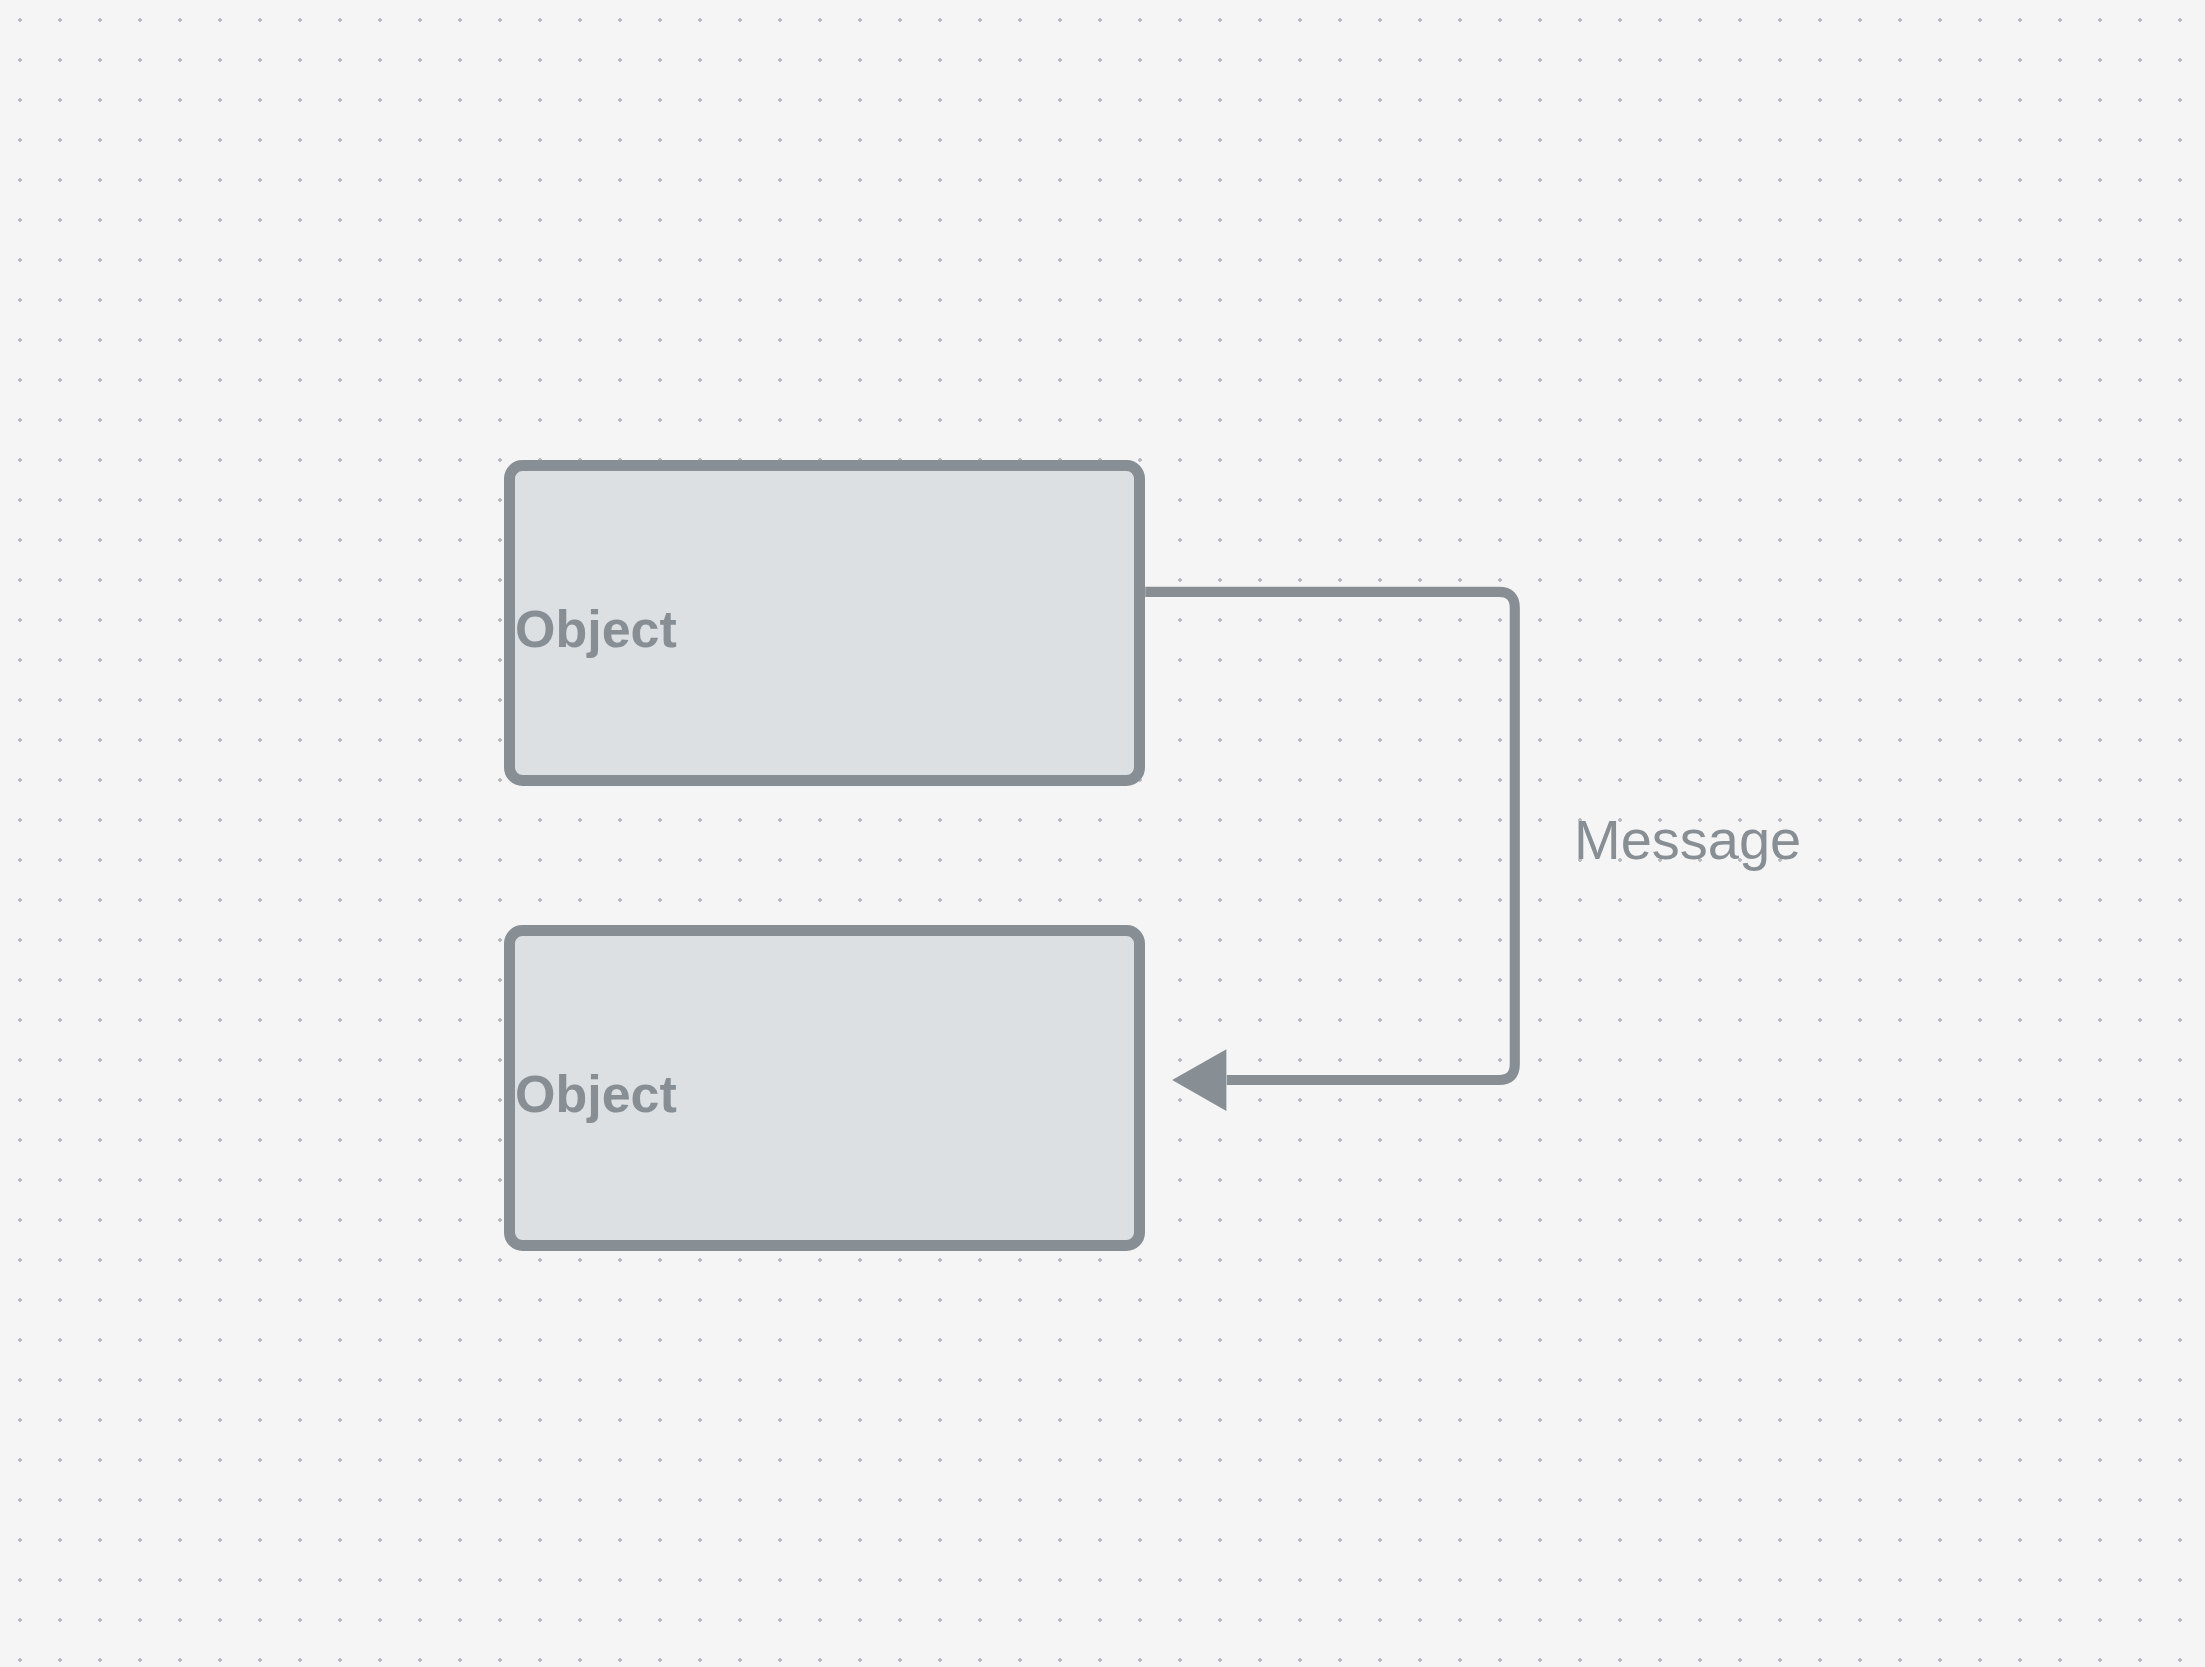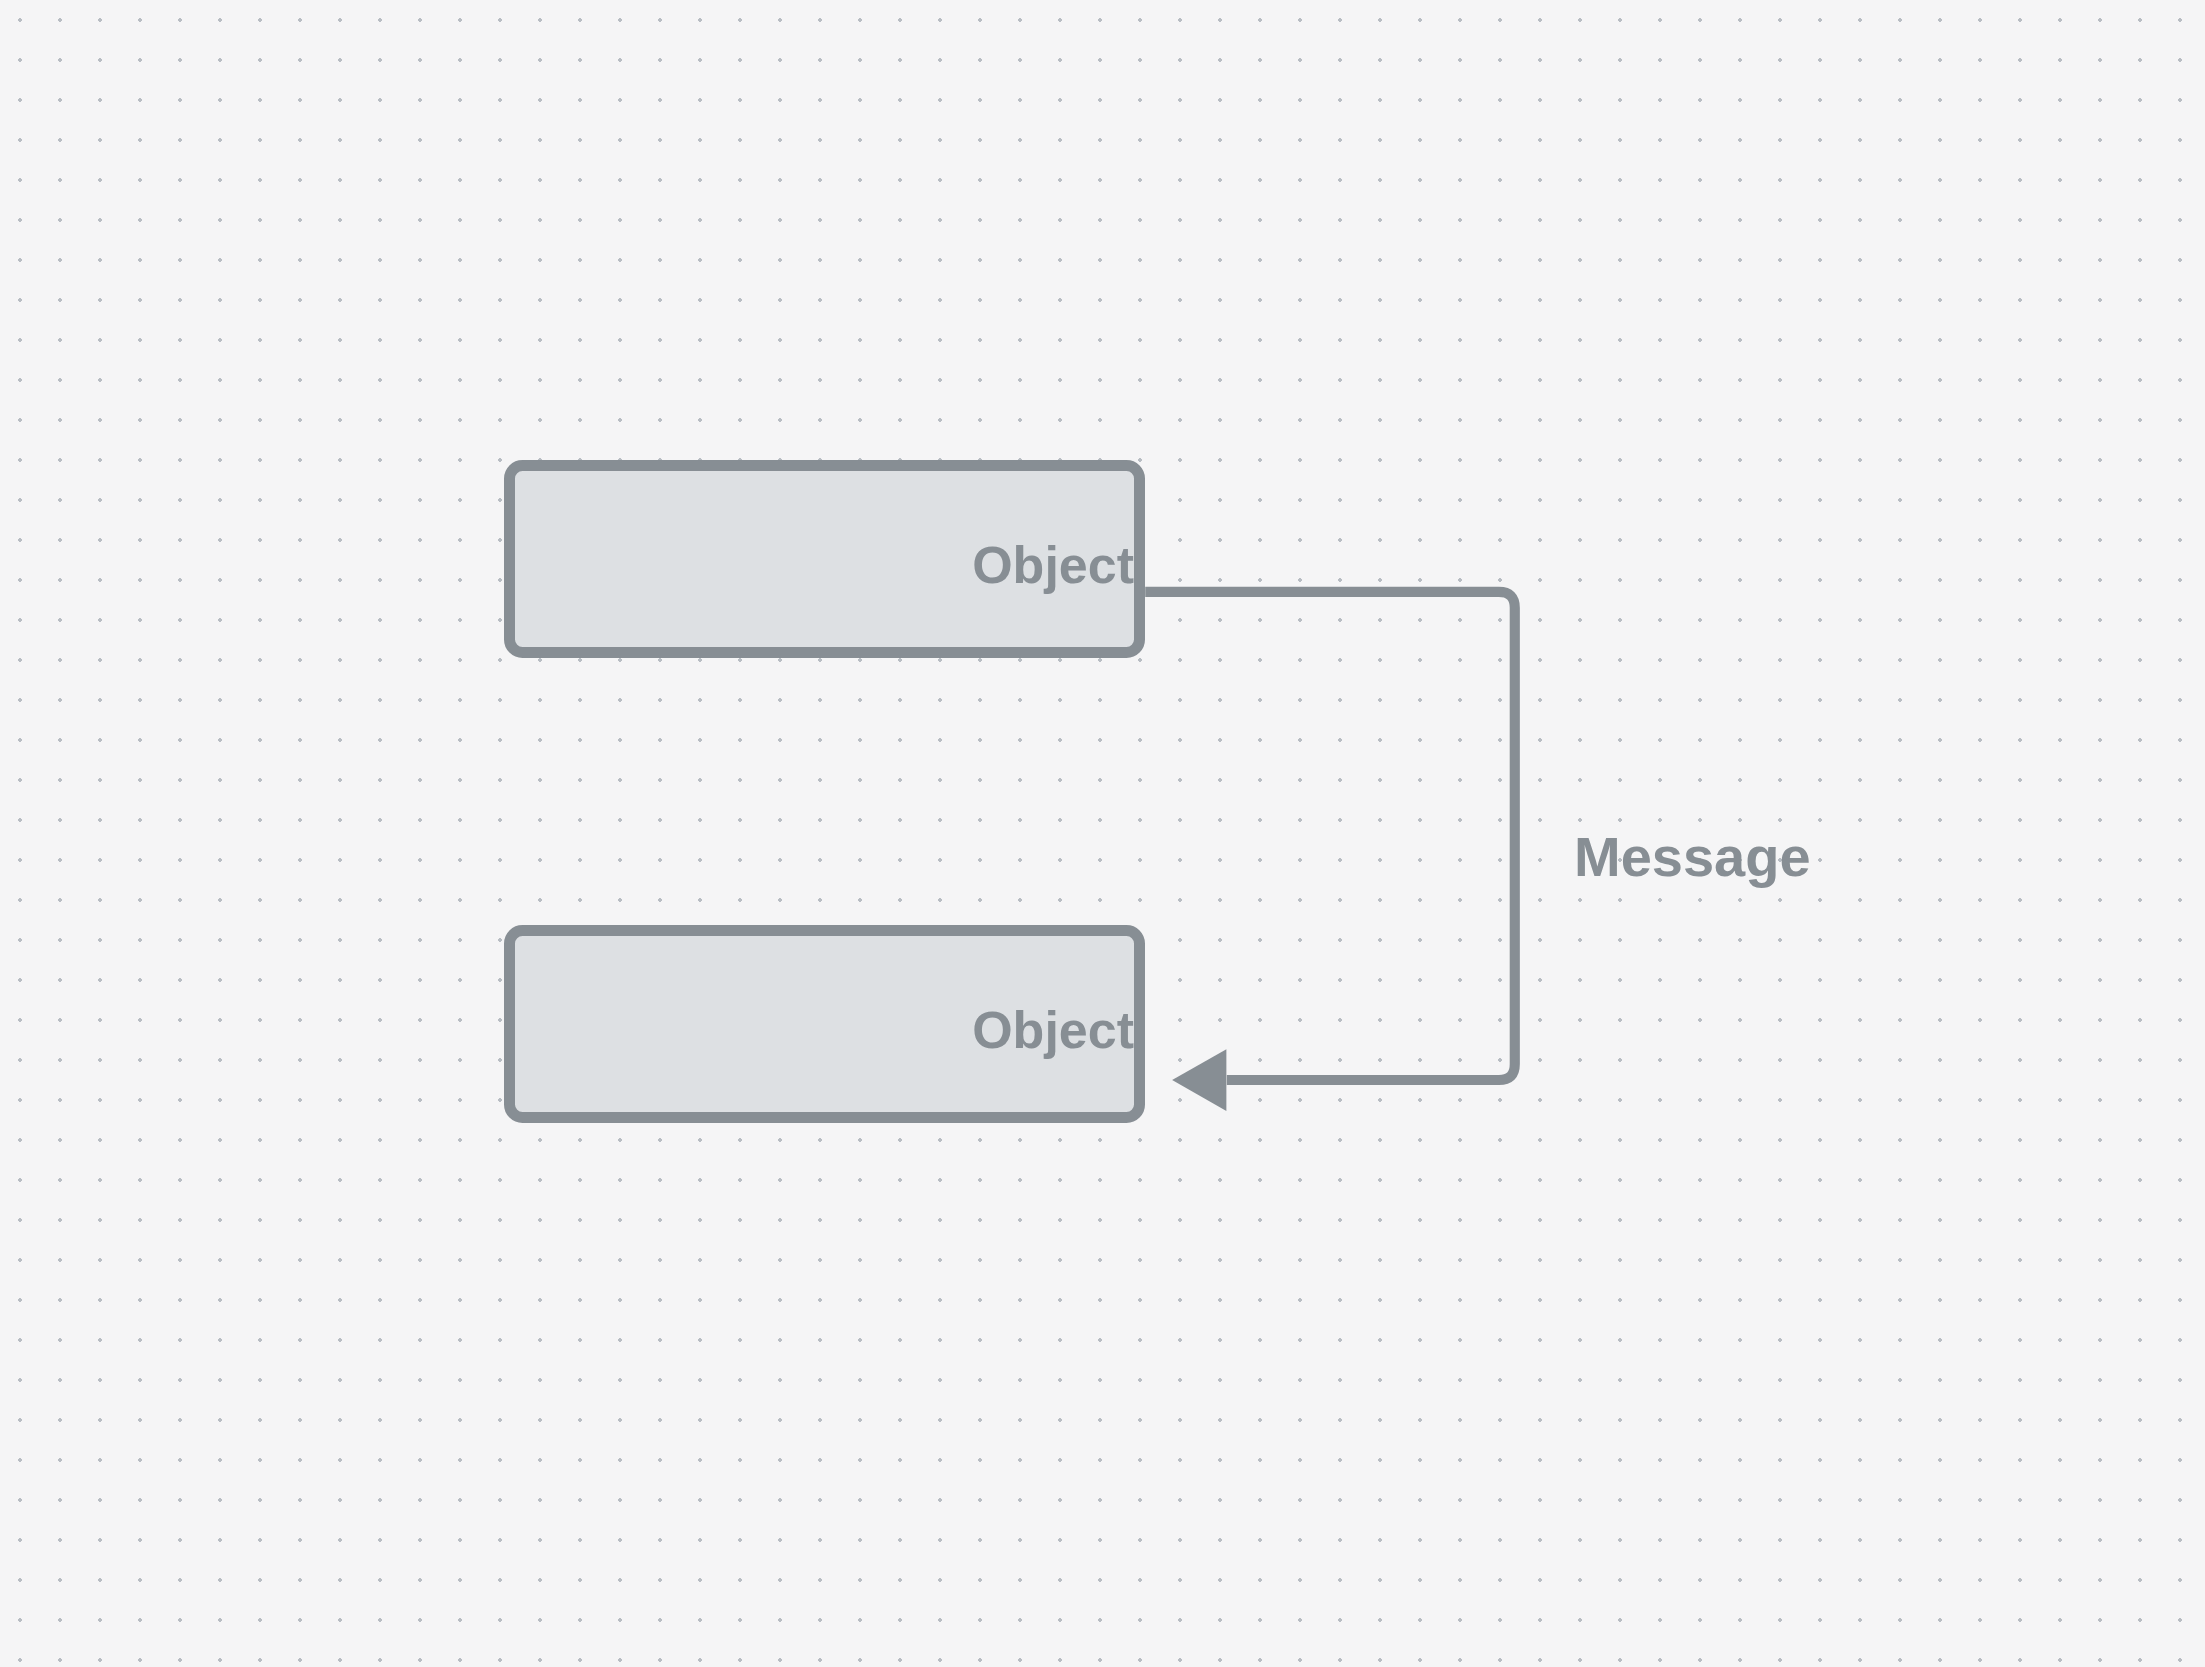--- a/index.html
+++ b/index.html
@@ -13,28 +13,28 @@
     overflow: hidden;
     background-color: var(--bg, #f5f5f6);
     background-image: radial-gradient(circle, var(--dot, #b9bec4) 1.7px, rgba(185,190,196,0) 1.9px);
     background-size: 40px 40px;
     font-family: "Liberation Sans", "DejaVu Sans", sans-serif;
   }
   .node {
     position: absolute;
     left: 504px;
     width: 641px;
-    height: 198px;
+    height: 326px;
     box-sizing: border-box;
     background: var(--node-fill, #dde0e3);
     border: 11px solid var(--stroke, #878e94);
     border-radius: 18.5px;
     display: flex;
     align-items: center;
-    justify-content: flex-end;
+    justify-content: flex-start;
   }
   .node-top    { top: 460px; }
   .node-bottom { top: 925px; }
   .node-label {
     color: var(--stroke, #878e94);
     font-size: 52px;
     font-weight: 700;
     line-height: 1;
     padding-top: 12.3px; 
   }
@@ -50,24 +50,24 @@
     stroke-width: 23;
     fill: none;
   }
   .connector polygon {
     fill: var(--stroke, #878e94);
     stroke: none;
   }
   .edge-label {
     position: absolute;
     left: 1574px;
-    top: 829px;
+    top: 812px;
     color: var(--stroke, #878e94);
     font-size: 56px;
-    font-weight: 700;
+    font-weight: 400;
     line-height: 1;
     white-space: nowrap;
   }
 </style>
 </head>
 <body>
 
 <div class="canvas">
 
   <div class="node node-top">

